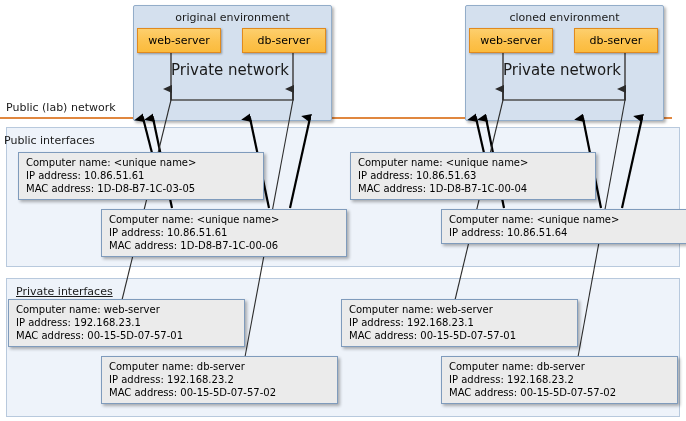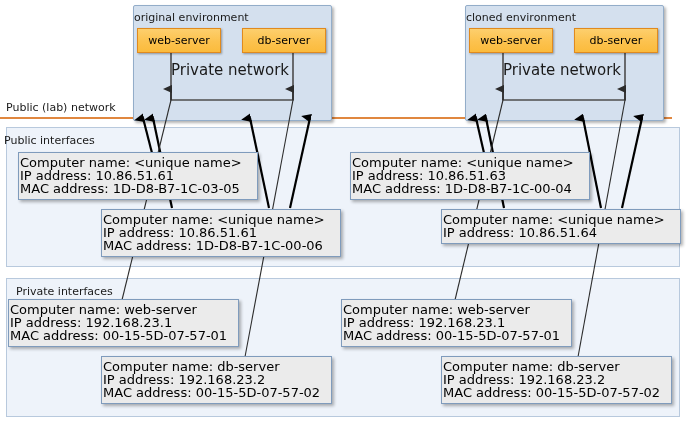--- a/index.html
+++ b/index.html
@@ -24,21 +24,21 @@
   
   .env{
     position:absolute;
     background:#d4e0ee;
     border:1px solid #93adc9;
     border-radius:2px;
     box-shadow:2px 2px 3px rgba(0,0,0,0.30);
   }
   .env-title{
     position:absolute;top:5px;left:0;width:100%;
-    text-align:left;font-size:11px;color:#1a1a1a;
+    text-align:center;font-size:11px;color:#1a1a1a;
     white-space:nowrap;
   }
 
   
   .node{
     position:absolute;
     height:23px;
     background:linear-gradient(180deg,#fdcf6d 0%,#fcc24e 55%,#fbbb3c 100%);
     border:1px solid #e08a1e;
     box-shadow:1px 1px 2px rgba(0,0,0,0.35);
@@ -51,23 +51,23 @@
     position:absolute;
     font-size:15px;color:#1a1a1a;white-space:nowrap;
   }
 
   
   .info{
     position:absolute;
     background:#ebebeb;
     border:1px solid #7f9bbc;
     box-shadow:2px 2px 3px rgba(0,0,0,0.30);
-    padding:3px 6px 4px 1px;
+    padding:3px 6px 4px 7px;
     line-height:13px;
-    font-size:13px;color:#000;
+    font-size:10px;color:#000;
     white-space:nowrap;
   }
   .info div{white-space:nowrap;}
 
   
   .pub-label{
     position:absolute;font-size:11px;color:#1a1a1a;white-space:nowrap;text-align:center;
   }
 
   svg.overlay{position:absolute;left:0;top:0;width:686px;height:421px;
@@ -75,21 +75,21 @@
 </style>
 </head>
 <body>
 
 <div id="stage">
 
   <div class="panel" style="left:6px;top:127px;width:672px;height:138px;"></div>
   <div class="panel" style="left:6px;top:278px;width:672px;height:137px;"></div>
 
   <div class="panel-title" style="left:4px;top:134px;">Public interfaces</div>
-  <div class="panel-title" style="left:16px;top:285px;">Private interfaces</div>
+  <div class="panel-title" style="left:16px;top:285px;text-decoration:underline;">Private interfaces</div>
 
   <svg class="overlay">
 
     <line x1="148" y1="51" x2="148" y2="118" stroke="#e8a06a" stroke-width="2"></line>
     <line x1="315" y1="51" x2="315" y2="118" stroke="#e8a06a" stroke-width="2"></line>
     <line x1="480" y1="51" x2="480" y2="118" stroke="#c86a28" stroke-width="2"></line>
     <line x1="647" y1="51" x2="647" y2="118" stroke="#c86a28" stroke-width="2"></line>
 
     <line x1="0" y1="118" x2="672" y2="118" stroke="#e0873f" stroke-width="2"></line>
   </svg>

